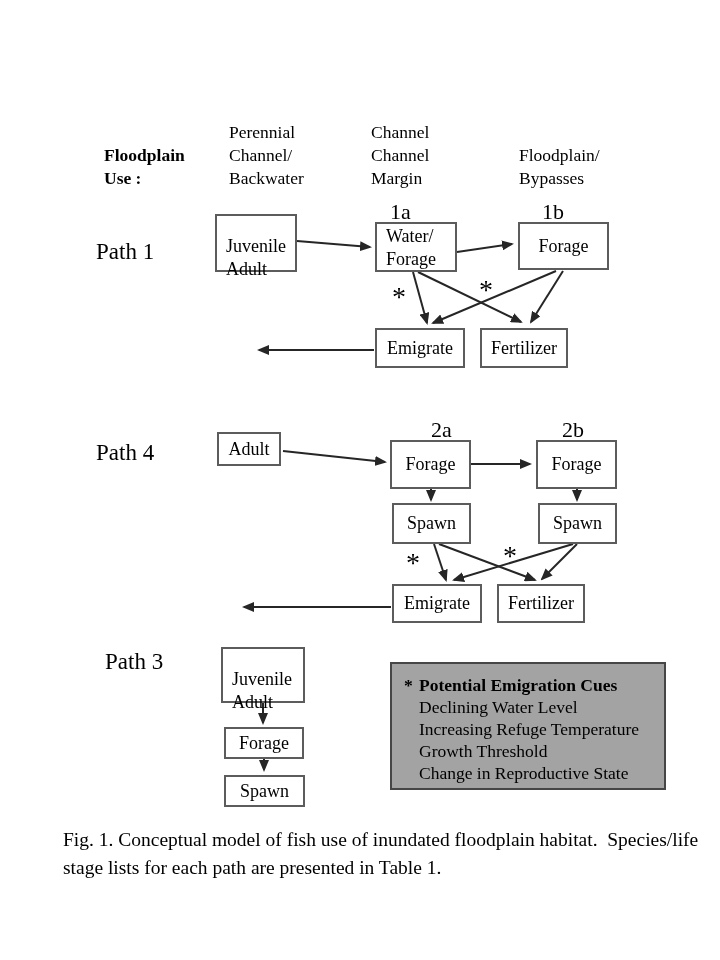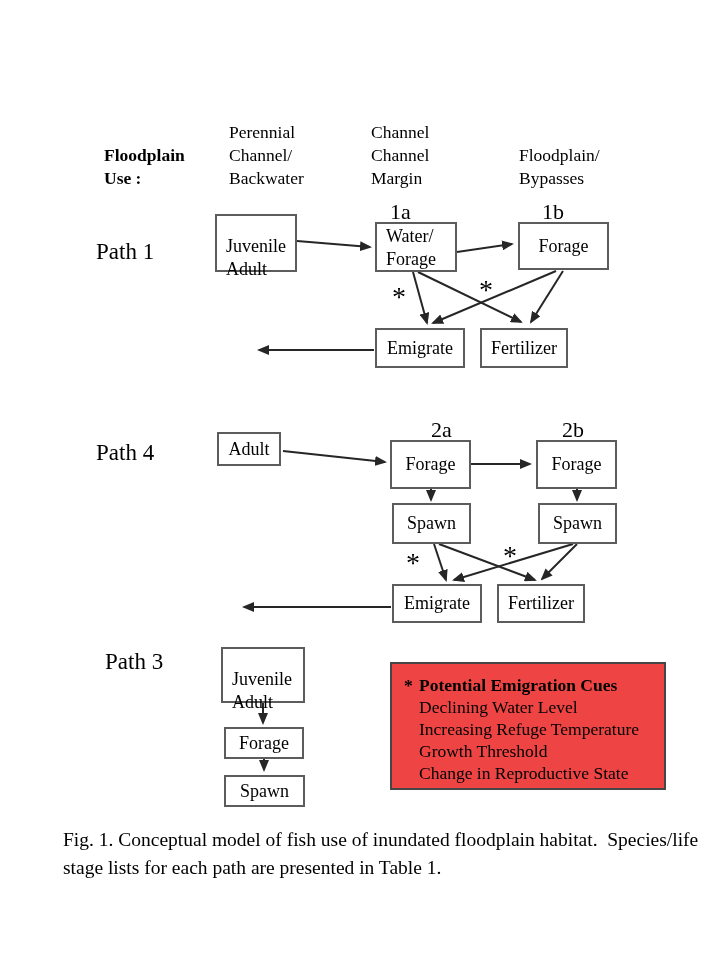--- a/index.html
+++ b/index.html
@@ -18,21 +18,21 @@
   svg.arrows .head{fill:var(--arrow);}
   .hdr{position:absolute;font-size:17.5px;line-height:23px;white-space:pre;}
   .hdr.bold{font-weight:bold;}
   .plabel{position:absolute;font-size:23px;white-space:pre;}
   .tag{position:absolute;font-size:22px;}
   .box{position:absolute;background:#fff;border:2px solid var(--box-border);font-size:18px;line-height:23px;}
   .box.two{padding:19px 6px 0 9px;}
   .box.one{display:flex;align-items:center;justify-content:center;}
   .ast{position:absolute;font-size:28px;line-height:1;}
   .legend{position:absolute;left:390px;top:662px;width:276px;height:128px;border:2px solid var(--legend-border);
-          background:#ef4444;padding:10px 0 0 12px;font-size:17.5px;line-height:22px;}
+          background:#a3a3a3;padding:10px 0 0 12px;font-size:17.5px;line-height:22px;}
   .legend .titlerow{font-weight:bold;}
   .legend .marker{display:inline-block;width:10px;margin-right:5px;}
   .legend .item{padding-left:15px;}
   .caption{position:absolute;left:63px;font-size:19.5px;white-space:pre;}
 </style>
 </head>
 <body>
 
 <div class="slide">
 

